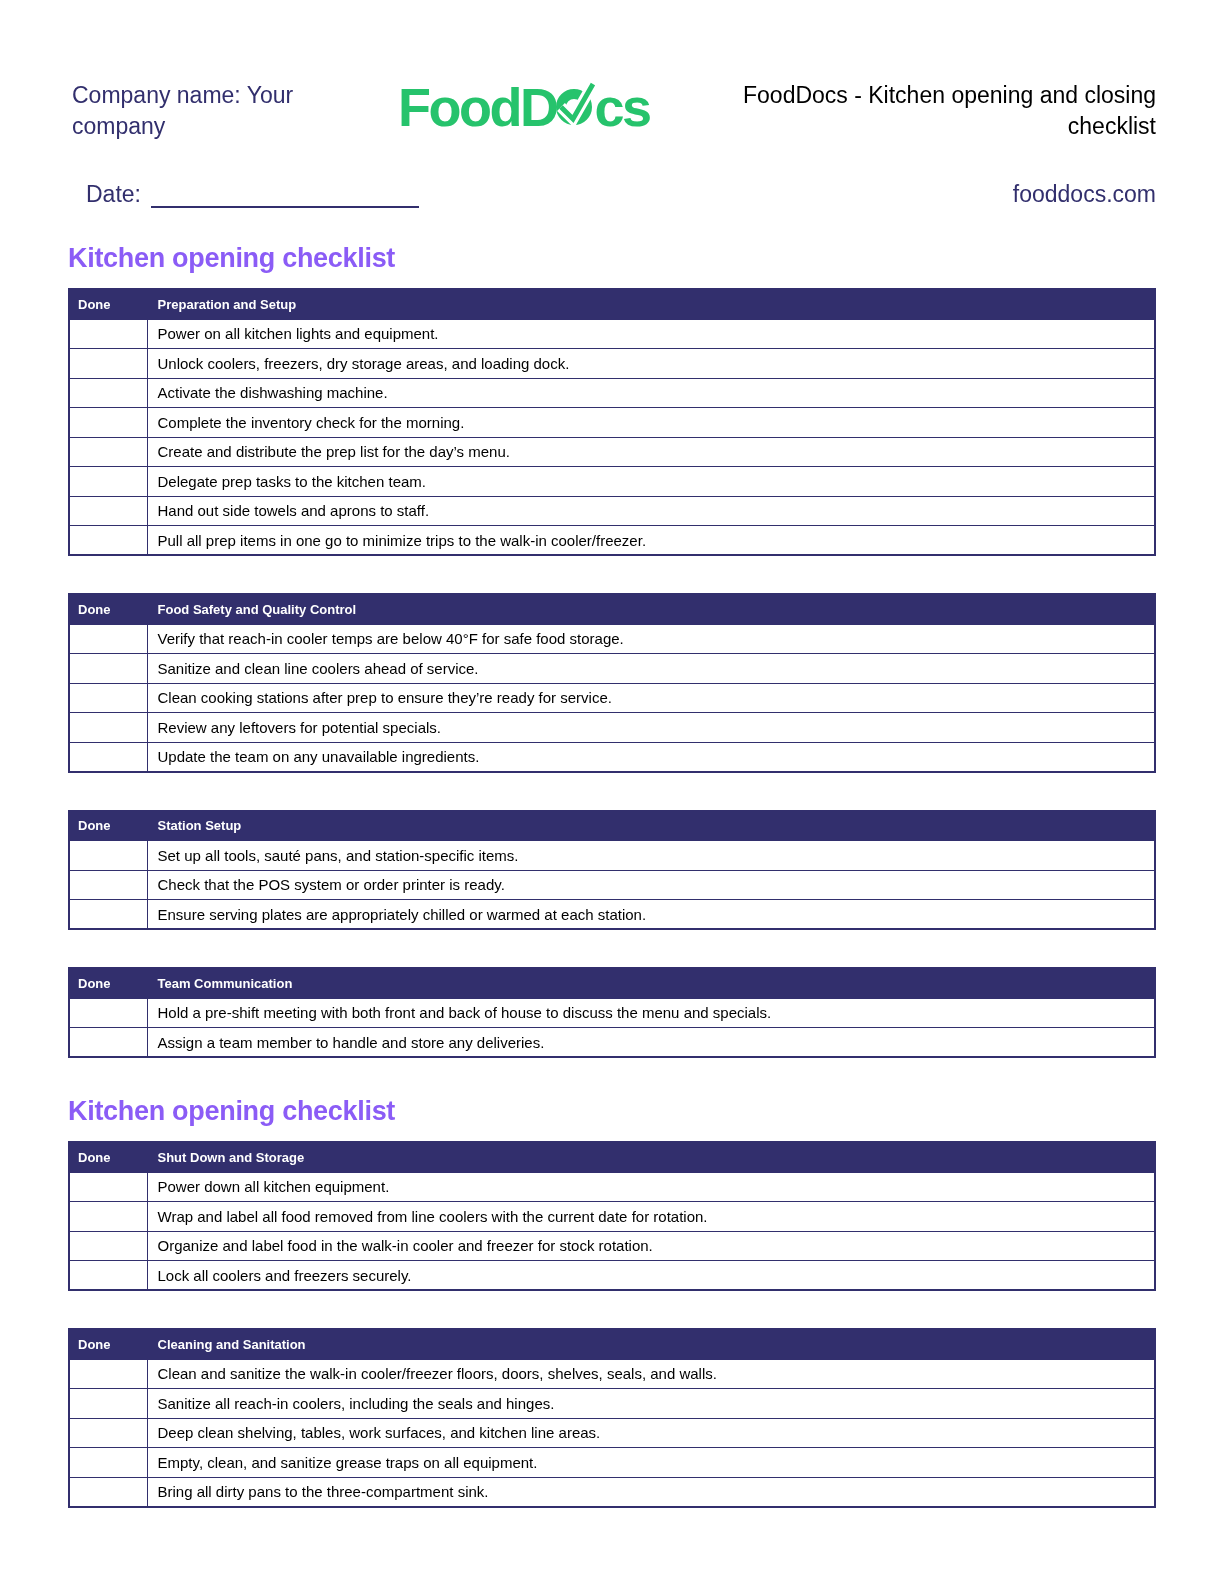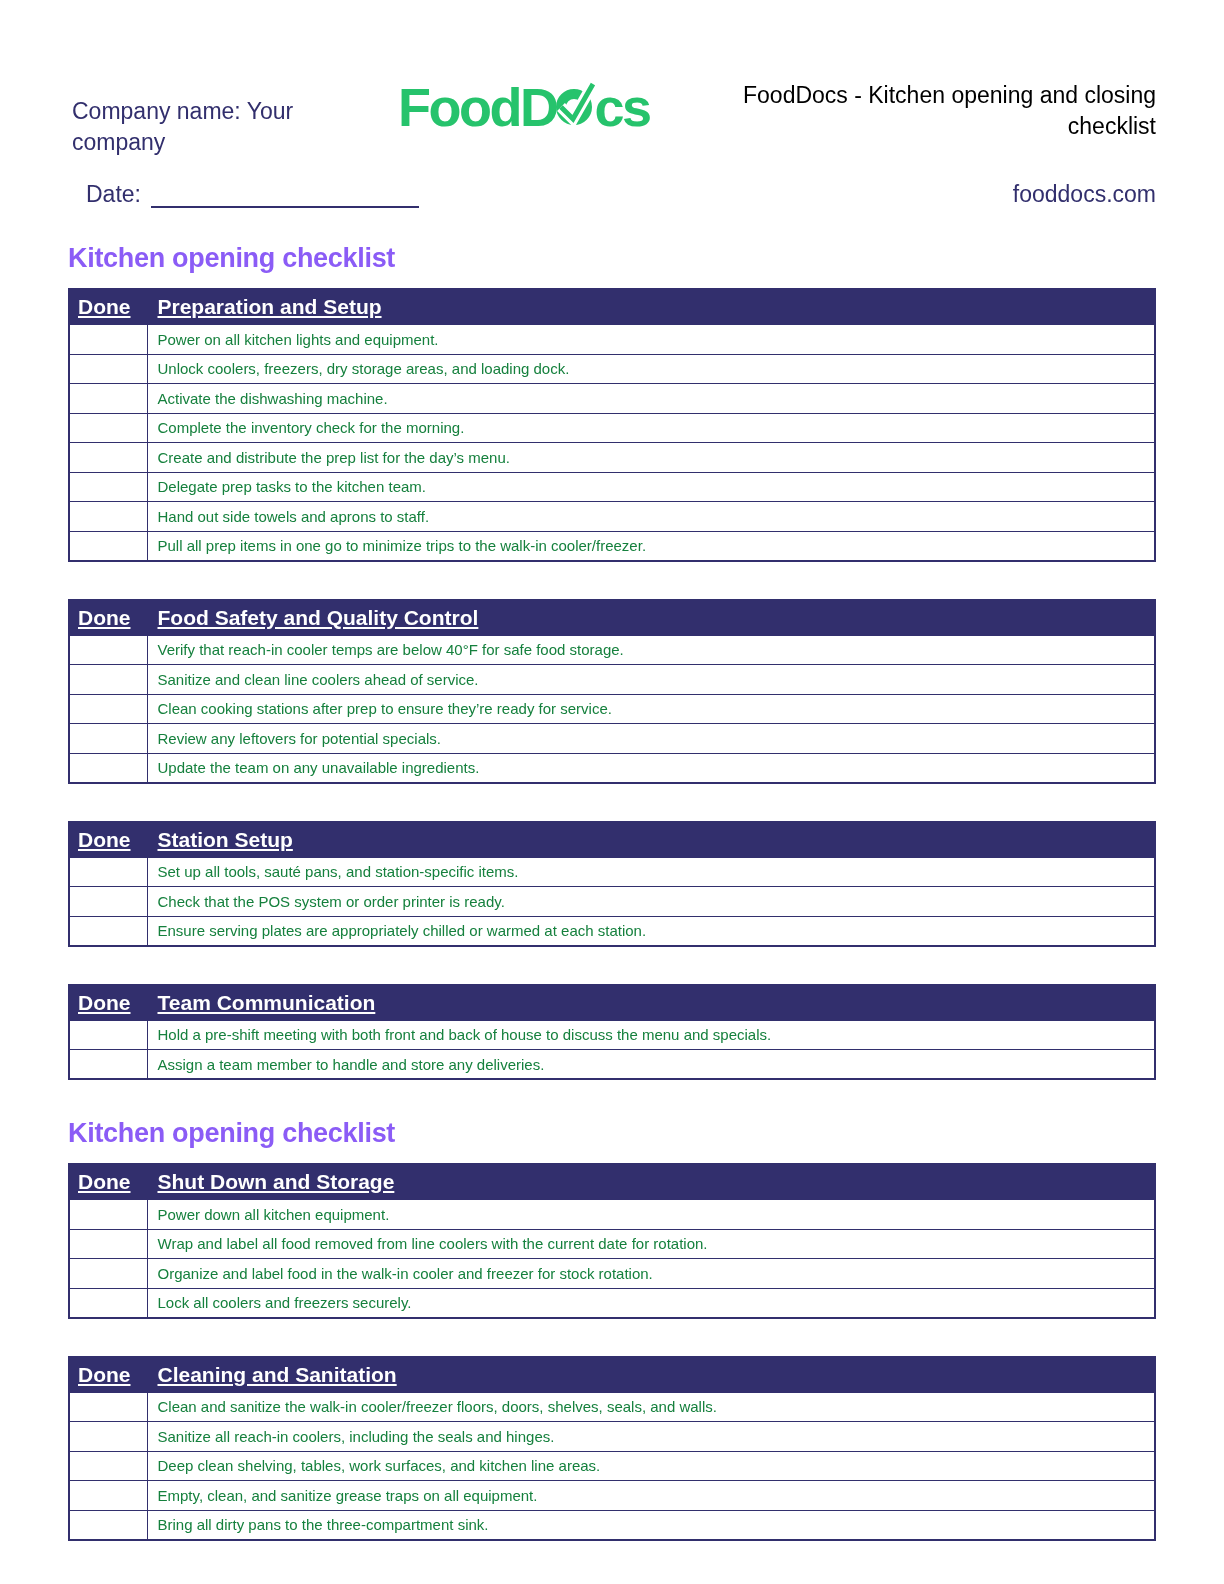--- a/index.html
+++ b/index.html
@@ -1,45 +1,45 @@
 <!DOCTYPE html>
 <html><head>
 <meta charset="utf-8">
 <style>
   html,body { margin:0; padding:0; background:#ffffff; }
   body { width:1224px; height:1584px; font-family:"Liberation Sans", sans-serif; }
   .page { position:relative; width:1224px; height:1584px; background:#ffffff; color:#322f6d; overflow:hidden; }
 
   
   .company { position:absolute; left:72px; top:80px; width:262px;
-             font-size:23px; line-height:31px; color:#322f6d;margin-top:16px; }
+             font-size:23px; line-height:31px; color:#322f6d; }
   .logo { position:absolute; left:398px; top:76px; height:70px;
           color:#26c36c; font-weight:bold; font-size:54px; letter-spacing:-2.5px;
           white-space:nowrap; }
   .logo svg { display:inline-block; vertical-align:baseline; margin:0 -1px; }
   .doc-title { position:absolute; right:68px; top:80px; width:480px; text-align:right;
                font-size:23px; line-height:31px; color:#000000; }
   .date-row { position:absolute; left:86px; right:68px; top:172px; height:36px;
               display:flex; justify-content:space-between; align-items:flex-end;
               font-size:23px; }
   .date-left { display:flex; align-items:flex-end; }
   .date-line { display:inline-block; width:268px; height:26px; margin-left:10px;
                border-bottom:2.5px solid #322f6d; }
 
   
   .content { position:absolute; left:68px; right:68px; top:242px; }
   .section-heading { font-size:27px; font-weight:800; letter-spacing:-0.3px;
                      line-height:33px; margin:0 0 13px 0; color:#8b5cf6; }
   table.checklist { width:100%; border-collapse:collapse; border:2px solid #322f6d;
                     margin:0 0 37px 0; table-layout:fixed; }
-  table.checklist thead th { background:#322f6d; color:#ffffff; font-size:21px;
+  table.checklist thead th { background:#322f6d; color:#ffffff; font-size:13px;
                     font-weight:bold; text-align:left; padding:5px 8px; height:30px;
-                    box-sizing:border-box; border:1.5px solid #322f6d;text-decoration:underline; }
+                    box-sizing:border-box; border:1.5px solid #322f6d; }
   table.checklist thead th.title-col { padding-left:10px; }
-  table.checklist tbody td { border:1.5px solid #322f6d; font-size:15px; color:#15803d;
+  table.checklist tbody td { border:1.5px solid #322f6d; font-size:15px; color:#000000;
                     padding:4px 10px; height:29.5px; box-sizing:border-box;
                     line-height:19px; background:#ffffff; }
   .done-col { width:78px; }
 </style>
 </head>
 <body>
 
 <div class="page">
 
   <div class="company">Company name: Your company</div>

